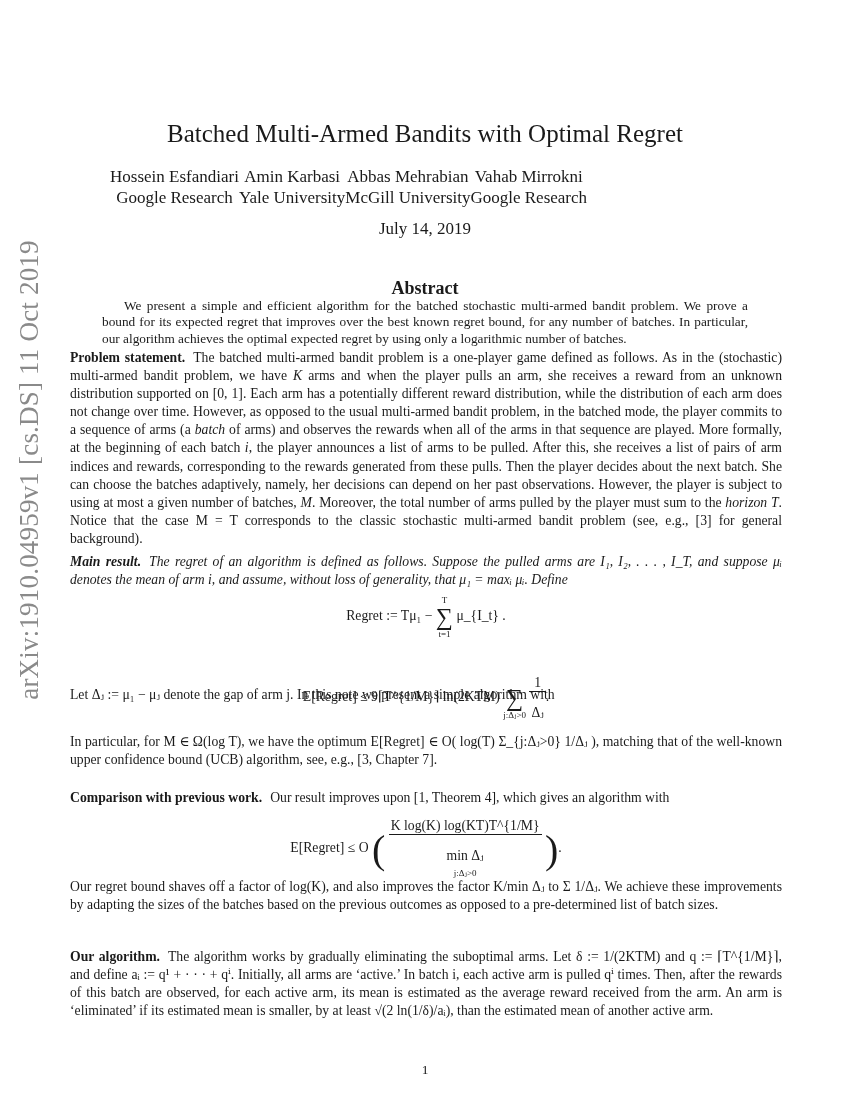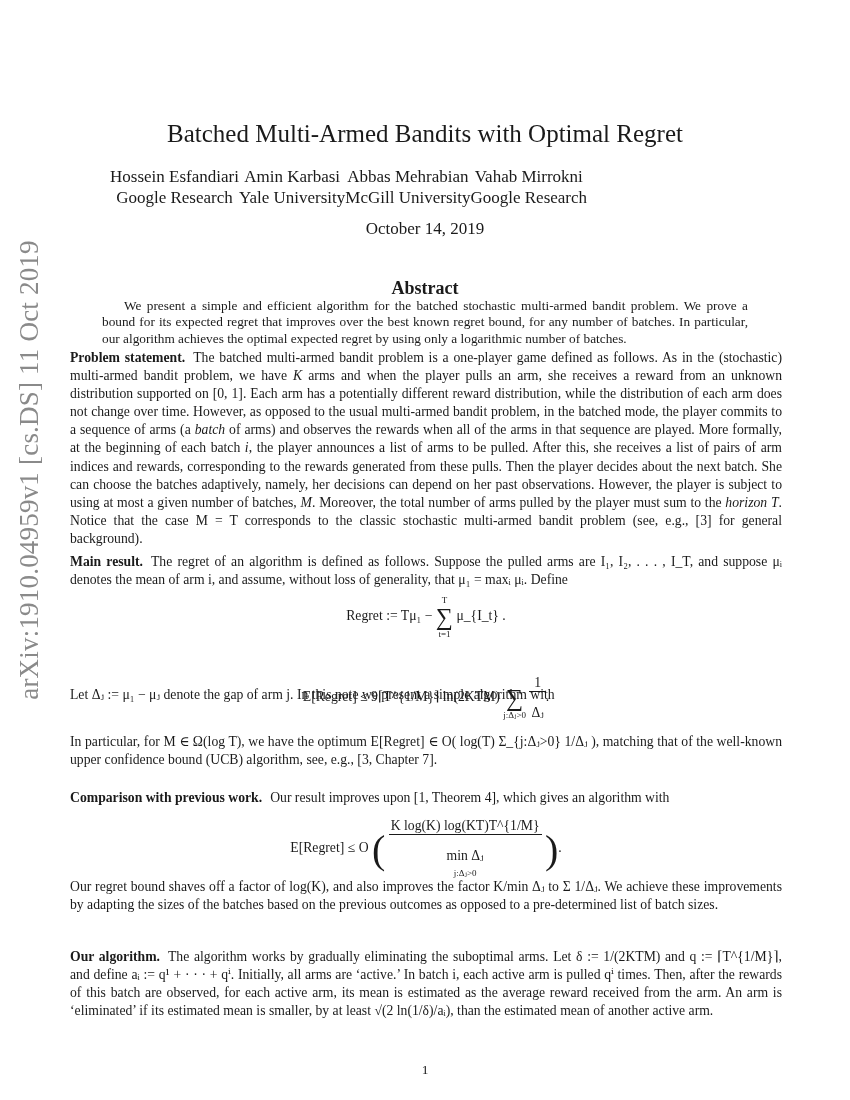--- a/index.html
+++ b/index.html
@@ -51,32 +51,32 @@
   <div class="author">
       <div>Abbas Mehrabian</div>
       <div>McGill University</div>
     </div>
   <div class="author">
       <div>Vahab Mirrokni</div>
       <div>Google Research</div>
     </div>
 </div>
 
-<div class="date">October 14, 2019</div>
+<div class="date">July 14, 2019</div>
 
 <div class="abstract">
   <h3>Abstract</h3>
   <p>We present a simple and efficient algorithm for the batched stochastic multi-armed bandit problem. We prove a bound for its expected regret that improves over the best known regret bound, for any number of batches. In particular, our algorithm achieves the optimal expected regret by using only a logarithmic number of batches.</p>
 </div>
 
 <div class="sec" style="top:349px;">
   <p><b class="head">Problem statement.</b><span>The batched multi-armed bandit problem is a one-player game defined as follows. As in the (stochastic) multi-armed bandit problem, we have </span><i>K</i><span> arms and when the player pulls an arm, she receives a reward from an unknown distribution supported on [0, 1]. Each arm has a potentially different reward distribution, while the distribution of each arm does not change over time. However, as opposed to the usual multi-armed bandit problem, in the batched mode, the player commits to a sequence of arms (a </span><i>batch</i><span> of arms) and observes the rewards when all of the arms in that sequence are played. More formally, at the beginning of each batch </span><i>i</i><span>, the player announces a list of arms to be pulled. After this, she receives a list of pairs of arm indices and rewards, corresponding to the rewards generated from these pulls. Then the player decides about the next batch. She can choose the batches adaptively, namely, her decisions can depend on her past observations. However, the player is subject to using at most a given number of batches, </span><i>M</i><span>. Moreover, the total number of arms pulled by the player must sum to the </span><i>horizon T</i><span>. Notice that the case M = T corresponds to the classic stochastic multi-armed bandit problem (see, e.g., [3] for general background).</span></p>
 </div>
 
-<div class="sec" style="top:553px;">
+<div class="sec" style="top:553px;font-style:italic;">
   <p><b class="head">Main result.</b><span>The regret of an algorithm is defined as follows. Suppose the pulled arms are I₁, I₂, . . . , I_T, and suppose μᵢ denotes the mean of arm i, and assume, without loss of generality, that μ₁ = maxᵢ μᵢ. Define</span></p>
 </div>
 
 <div class="eq" style="top:594px;">
   <span>Regret := Tμ₁ −</span>
   <span class="sum"><small>T</small><span class="big">∑</span><small>t=1</small></span>
   <span>μ_{I_t} .</span>
 </div>
 
 <div class="sec" style="top:686px;">

